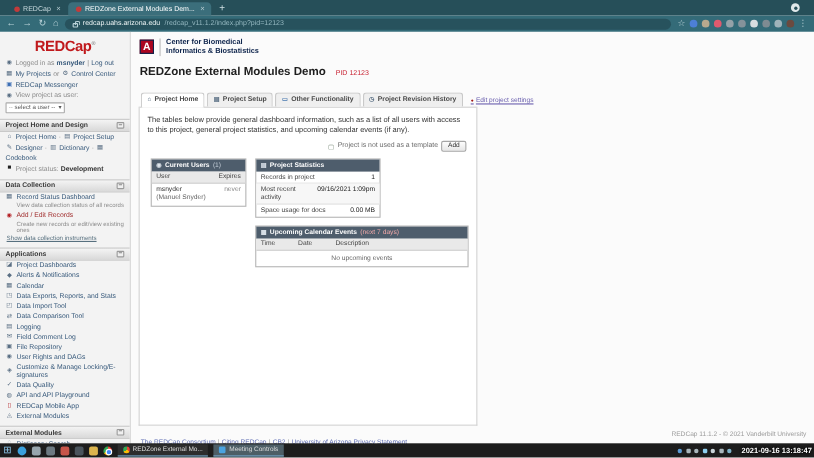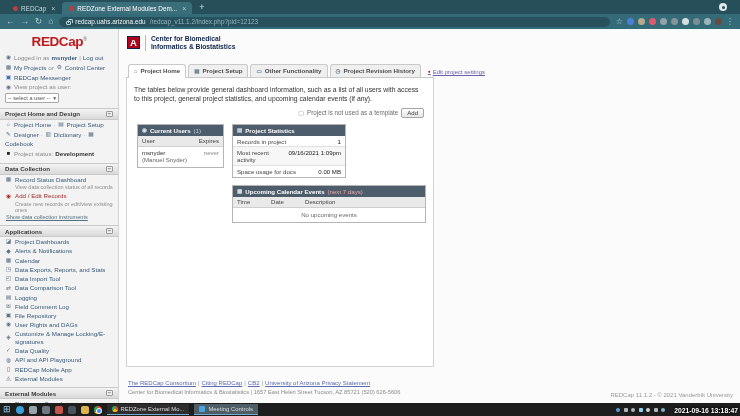--- a/index.html
+++ b/index.html
@@ -318,20 +318,24 @@
       <div class="content-col">
 
         <div class="org">
           <div class="ua-logo">A</div>
           <div class="org-name">
             <div>Center for Biomedical</div>
             <div>Informatics &amp; Biostatistics</div>
           </div>
         </div>
 
+        <div class="title-row">
+          <span class="ptitle">REDZone External Modules Demo</span>
+          <span class="pid">PID 12123</span>
+        </div>
 
         <div class="tabrow">
           <div class="ptab active">
             <span class="s-ic">⌂</span>
             <span>Project Home</span>
           </div>
           <div class="ptab">
             <span class="s-ic">▤</span>
             <span>Project Setup</span>
           </div>

